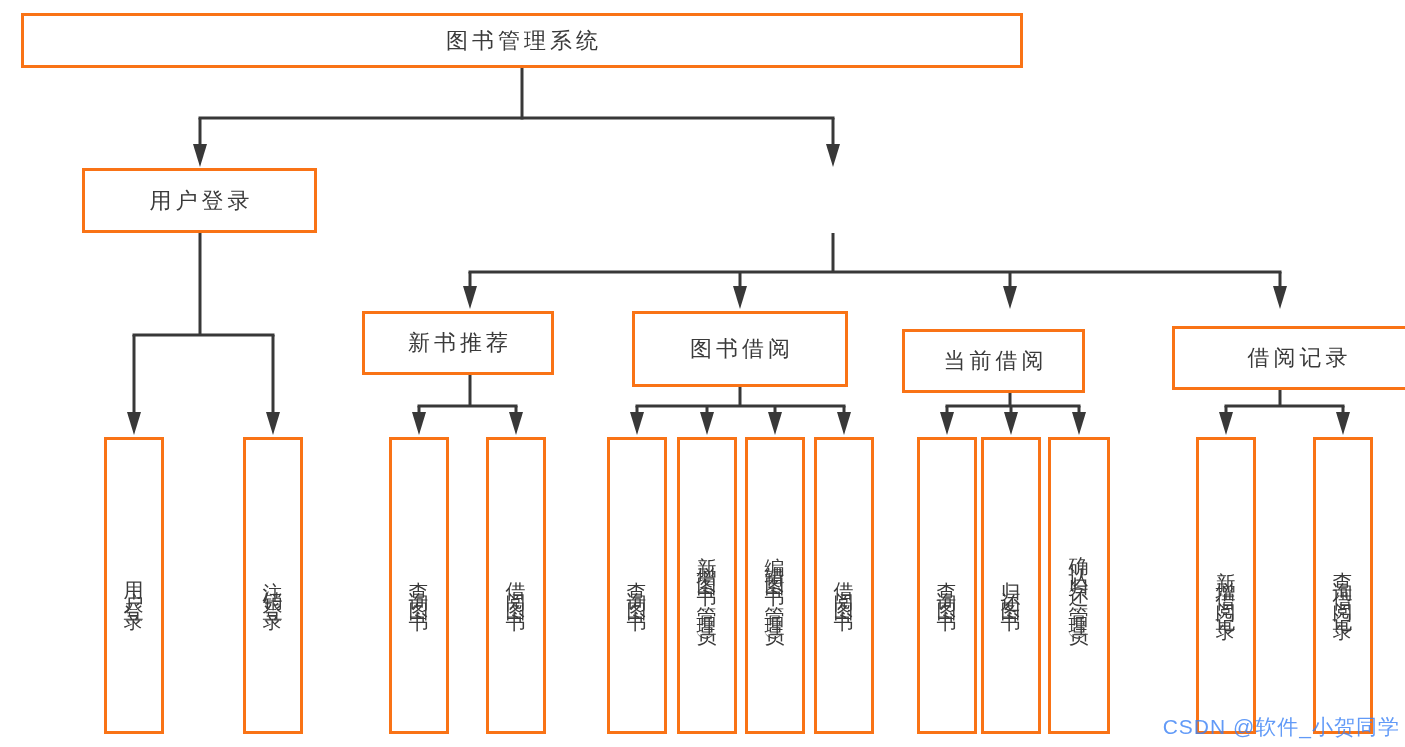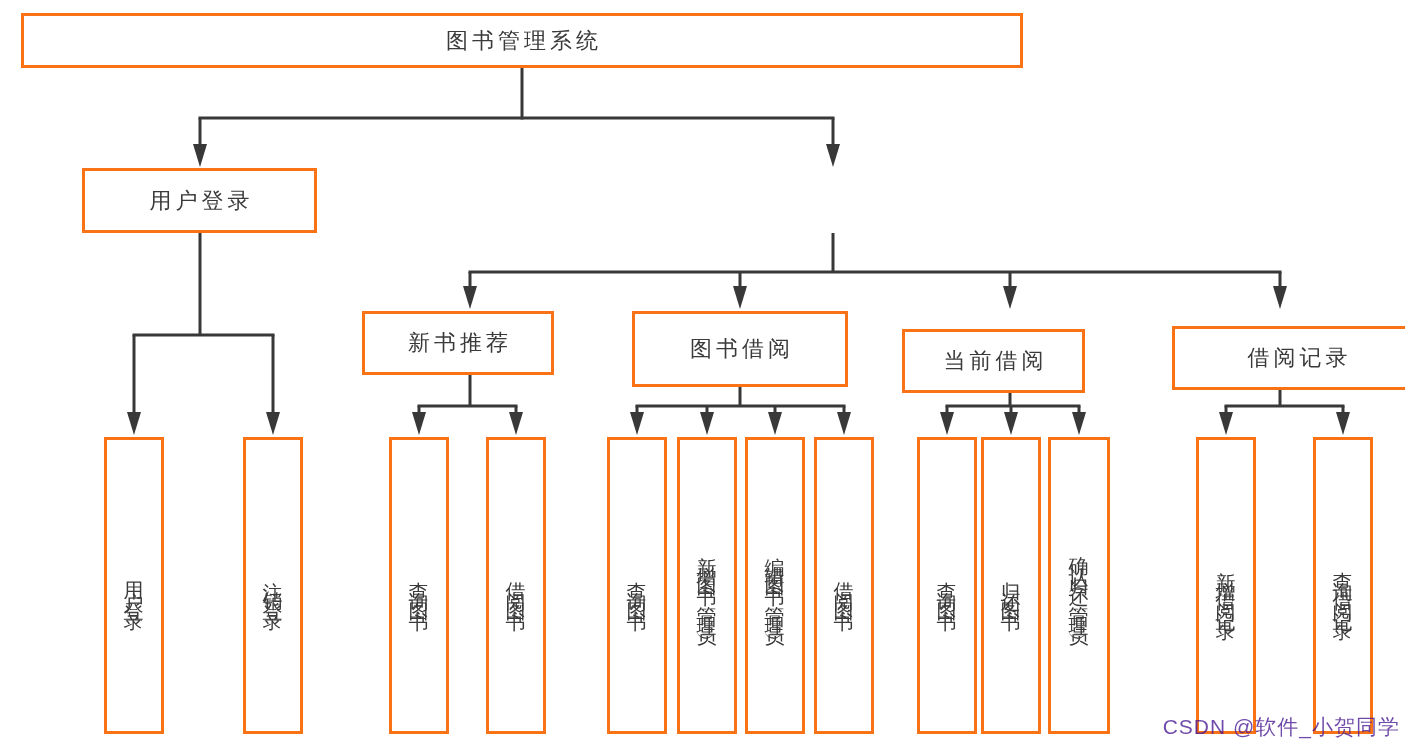--- a/index.html
+++ b/index.html
@@ -31,21 +31,21 @@
     letter-spacing: 10px;
     line-height: 1;
     white-space: nowrap;
   }
   .watermark {
     position: absolute;
     top: 713px;
     right: 5px;
     font-size: 21px;
     letter-spacing: 1px;
-    color: #4c1d95;
+    color: #3b82f6;
     opacity: 0.8;
     z-index: 5;
     white-space: nowrap;
   }
 </style>
 </head>
 <body>
 
 <div class="canvas">
 

